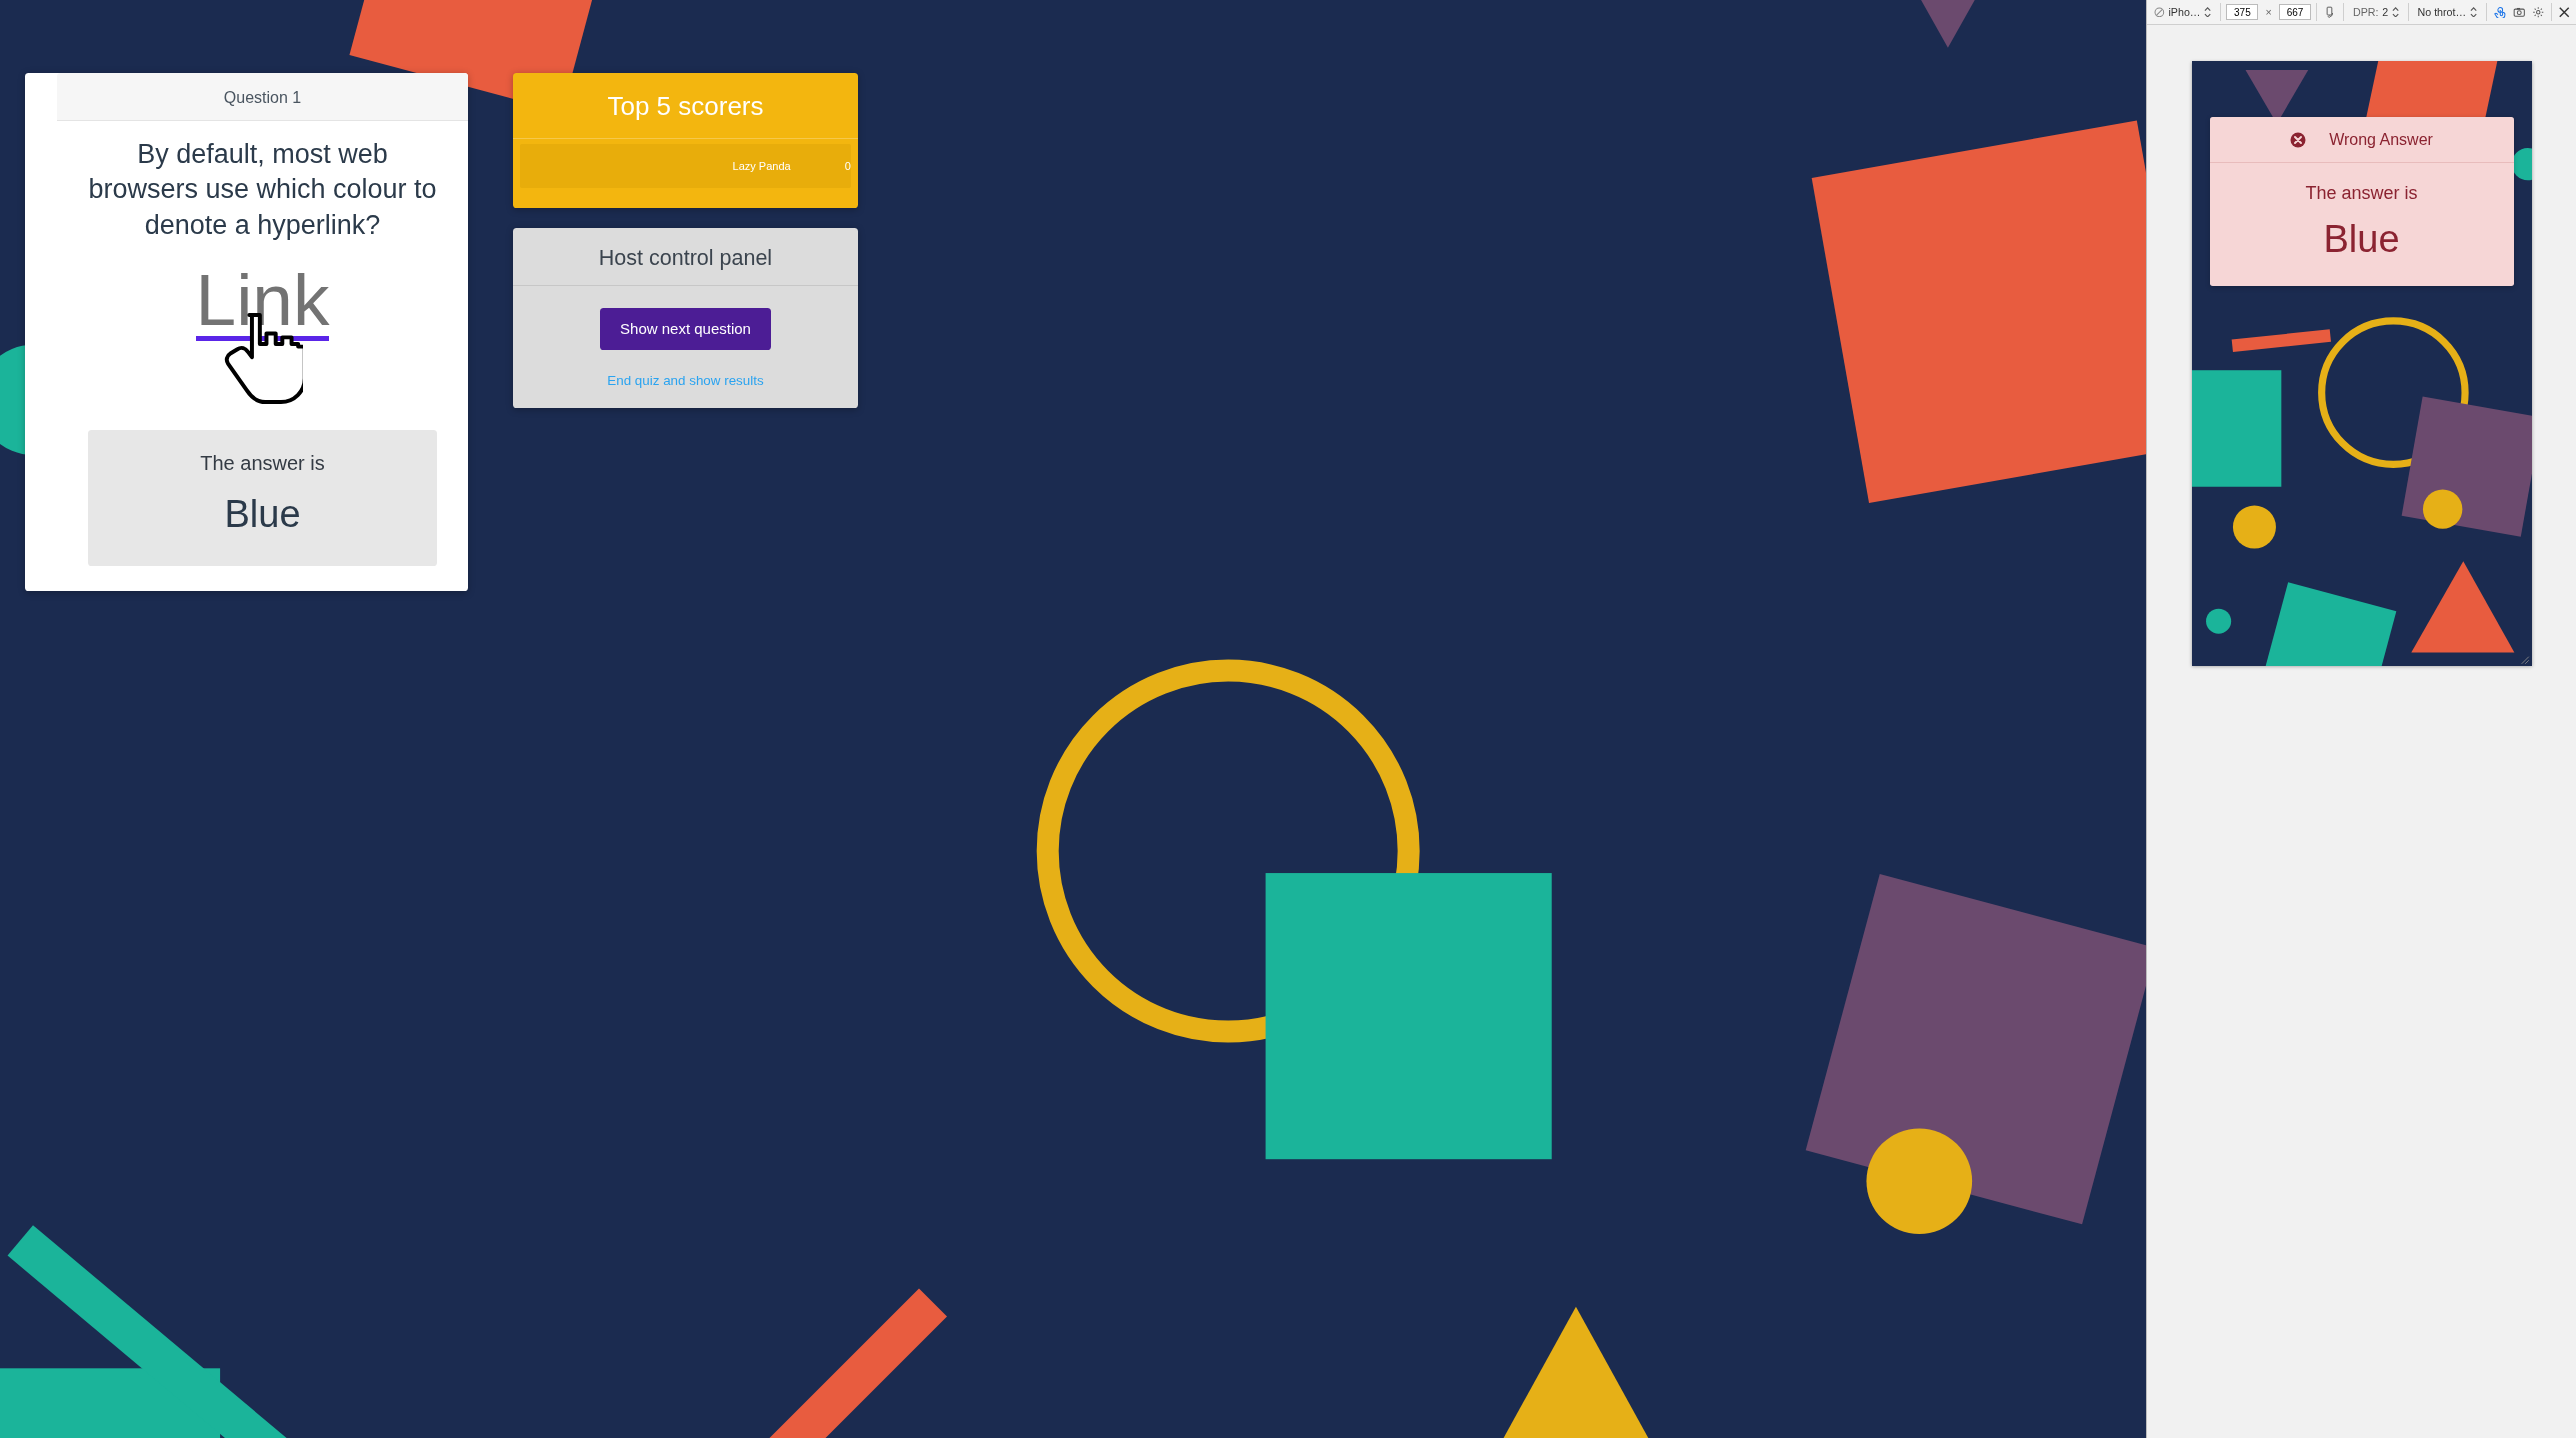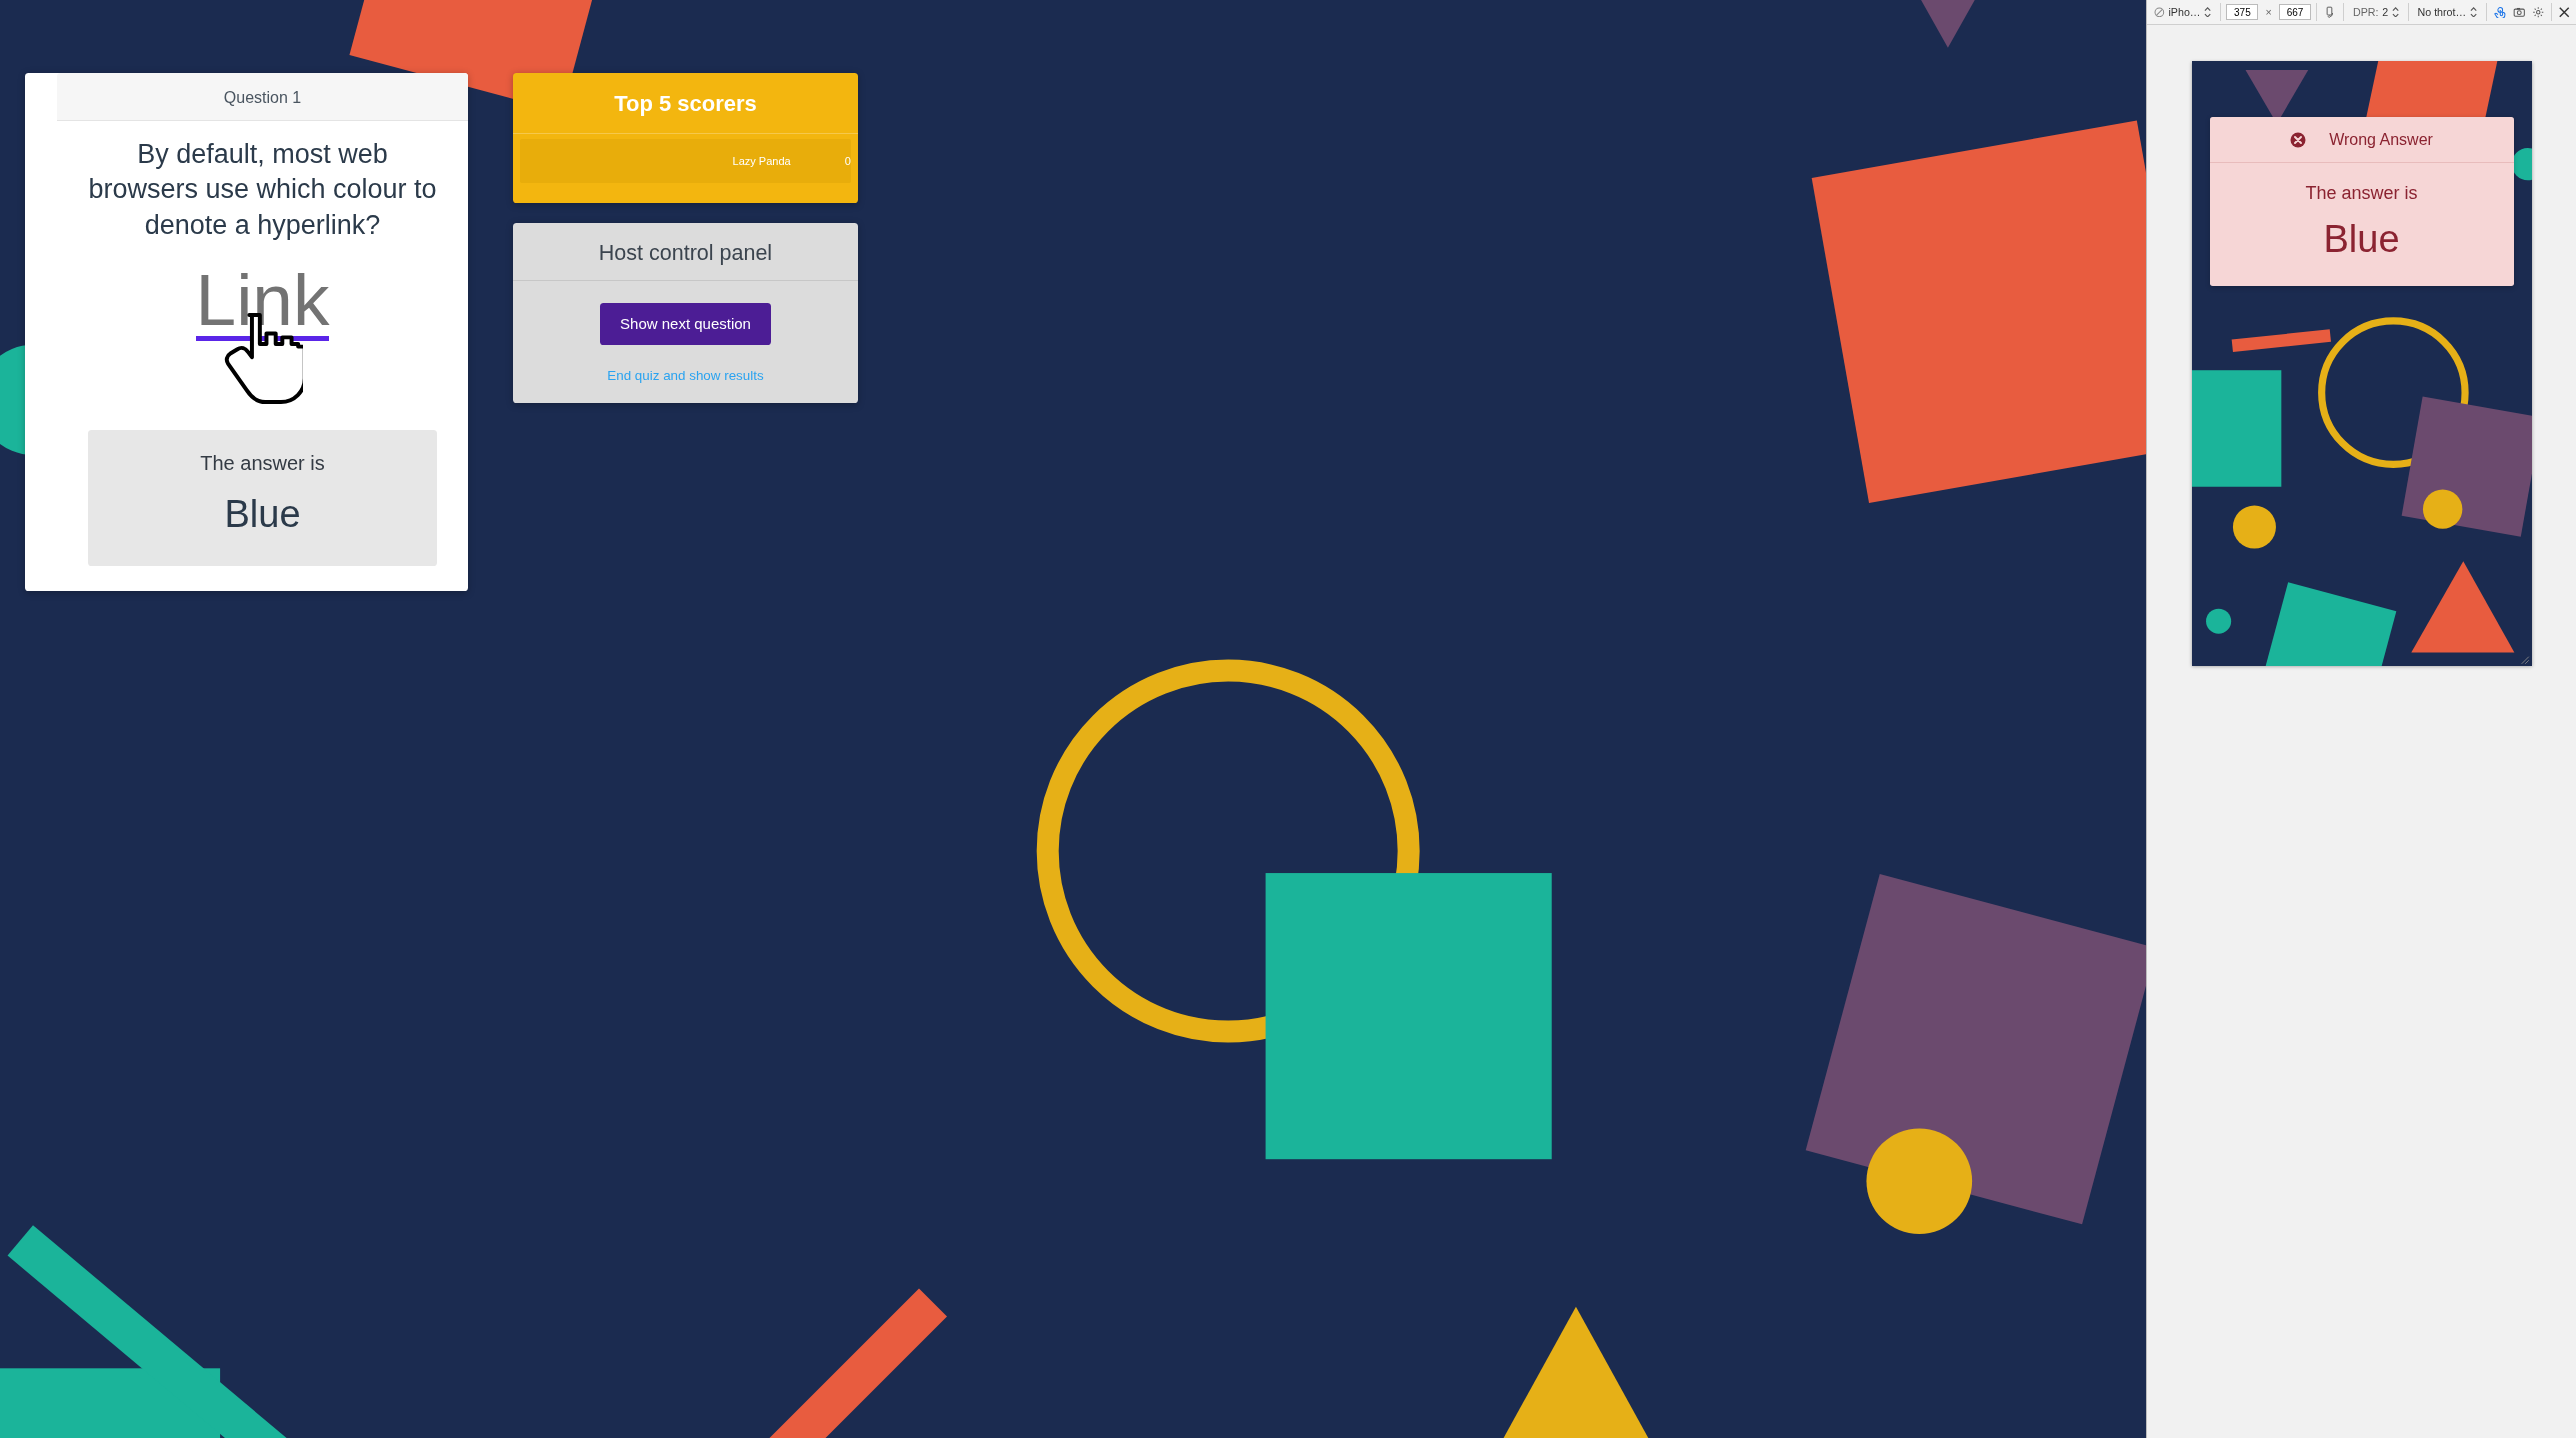--- a/index.html
+++ b/index.html
@@ -100,22 +100,22 @@
   }
   .scorers-card {
     background: #f3b60f;
     border-radius: 3.6px;
     box-shadow: 0 1.8px 7.2px rgba(0,0,0,.25);
     color: #fff;
     text-align: center;
   }
   .scorers-title {
     padding: 18px 0 16px;
-    font-size: 22px;
-    font-weight: 700;
+    font-size: 26px;
+    font-weight: 400;
     border-bottom: 0.9px solid rgba(255,255,255,.25);
   }
   .scorers-body { padding: 5.4px 0 12.5px; }
   .score-row {
     background: #e8ad0b;
     display: flex; justify-content: flex-end; gap: 54px;
     padding: 16px 0;
     font-size: 11px;
     margin: 0 7.2px 7.2px; border-radius: 1.8px;
   }

